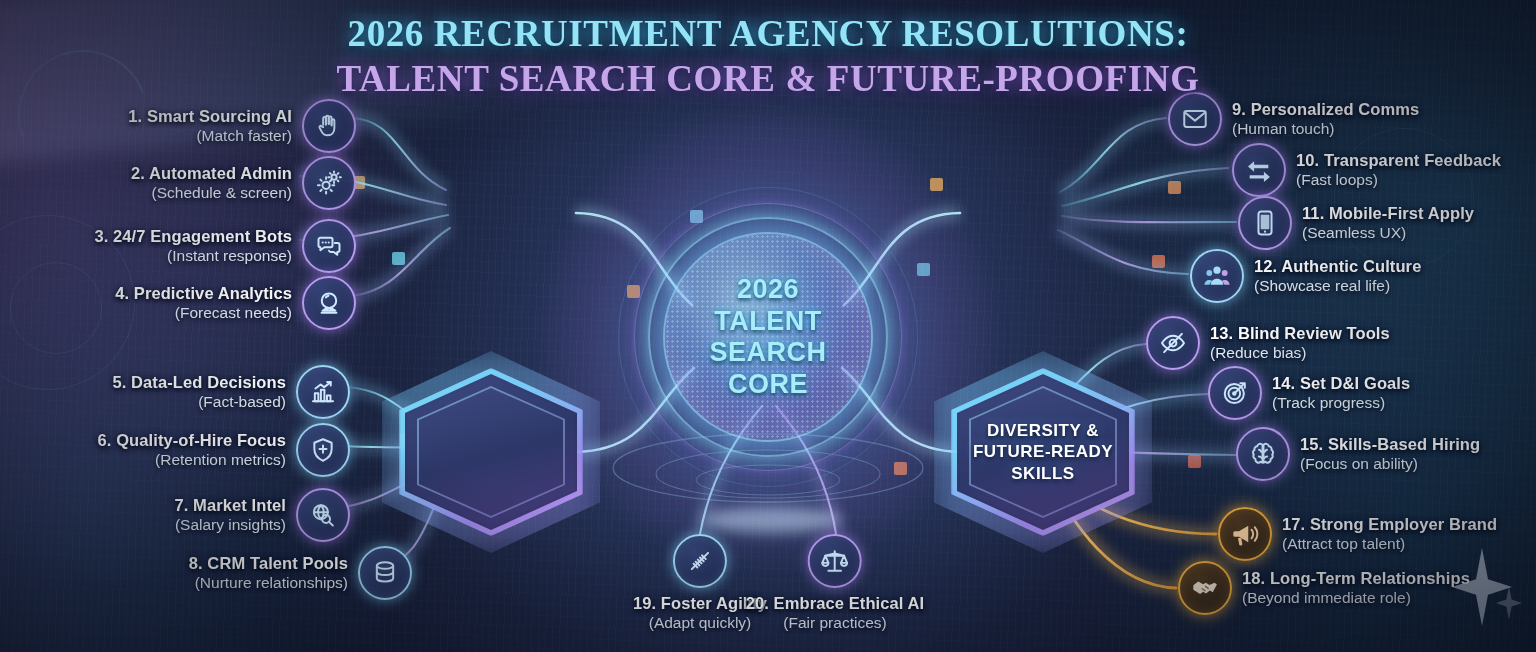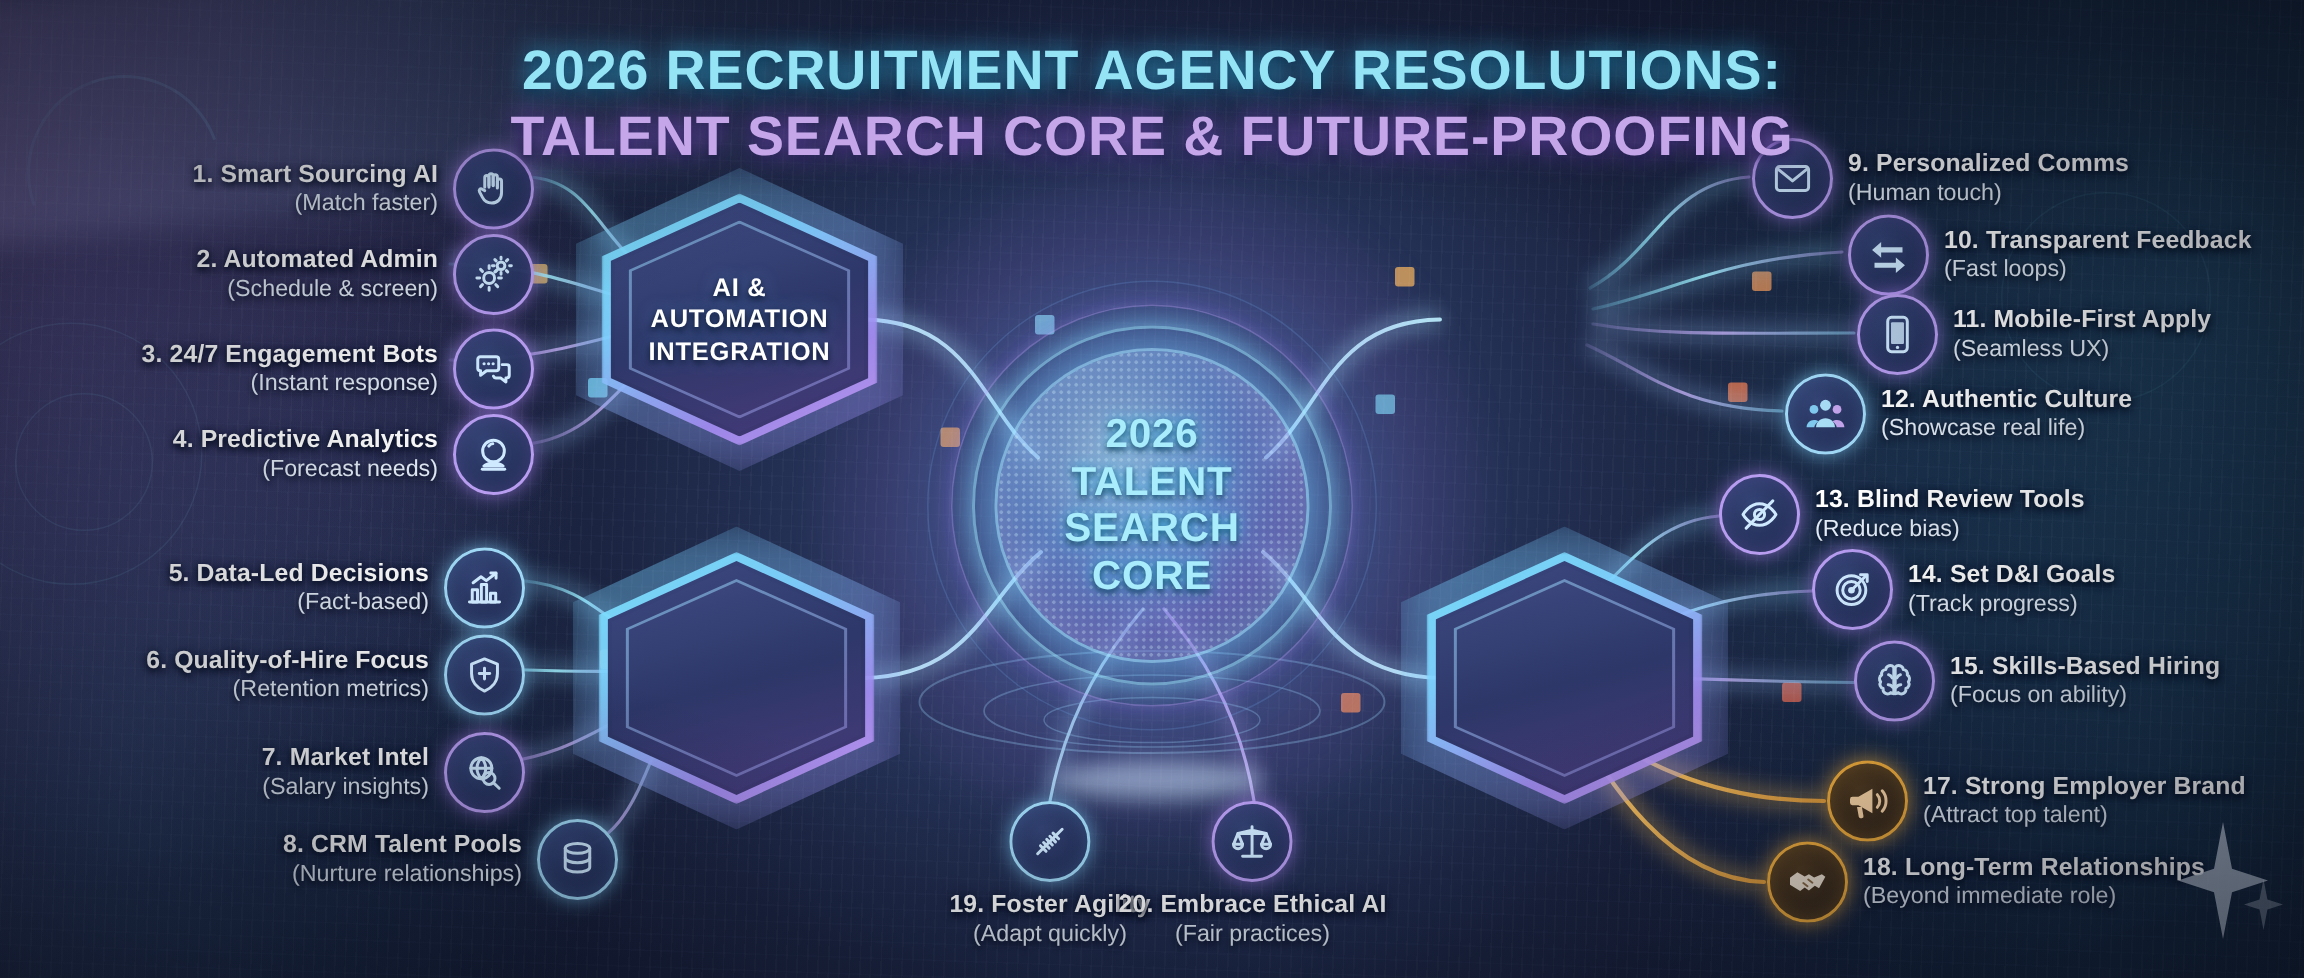--- a/index.html
+++ b/index.html
@@ -221,24 +221,25 @@
 
   
   .spoke-bottom {
     position:absolute;
     display:flex; flex-direction:column; align-items:center; gap:6px;
   }
   .spoke-bottom .spoke-text { text-align:center; }
 
   
   .title {
-    position:absolute; left:0; right:0; top:26px;
+    position:absolute; left:0; right:0; top:12px;
     text-align:center;
     z-index:30;
     pointer-events:none;
+    font-family:Liberation Serif, serif;
   }
   .title .l1 {
     display:block;
     font-size:37px; font-weight:bold;
     letter-spacing:.6px;
     color:#95e4f6;
     text-shadow:0 0 16px rgba(60,190,235,.90), 0 3px 7px rgba(0,14,40,.95);
   }
   .title .l2 {
     display:block;
@@ -408,49 +409,41 @@
     <div class="core-ring-b"></div>
     <div class="core-sphere"></div>
     <div class="core-dots"></div>
     <div class="core-ring-a"></div>
     <div class="core-text">2026
 TALENT
 SEARCH
 CORE</div>
   </div>
 
-  <div class="hex" id="hex0" style="left: 410px; top: 138px;">
-    <div class="hex-halo"></div>
-    <div class="hex-edge"></div>
-    <div class="hex-edge-inner"></div>
-    <div class="hex-shape"></div>
-    <div class="hex-thin"></div>
-    <div class="hex-thin-fill"></div>
-    <div class="hex-label">AI &amp;
-AUTOMATION
-INTEGRATION</div>
-  </div>
 
 
   <div class="hex" id="hex2" style="left: 408px; top: 377px;">
     <div class="hex-halo"></div>
     <div class="hex-edge"></div>
     <div class="hex-edge-inner"></div>
     <div class="hex-shape"></div>
     <div class="hex-thin"></div>
     <div class="hex-thin-fill"></div>
   </div>
 
   <div class="hex" id="hex3" style="left: 960px; top: 377px;">
     <div class="hex-halo"></div>
     <div class="hex-edge"></div>
     <div class="hex-edge-inner"></div>
     <div class="hex-shape"></div>
     <div class="hex-thin"></div>
     <div class="hex-thin-fill"></div>
+    <div class="hex-label">DIVERSITY &amp;
+FUTURE-READY
+SKILLS</div>
   </div>
 
   <div id="spoke-layer">
       <div class="spoke left" style="left:150px; top:99px; width:206px; justify-content:flex-end;">
              <div class="spoke-text">
             <span class="t1">1. Smart Sourcing AI</span>
             <span class="t2">(Match faster)</span>
           </div>
              <div class="icon-badge violet">
             <span>

